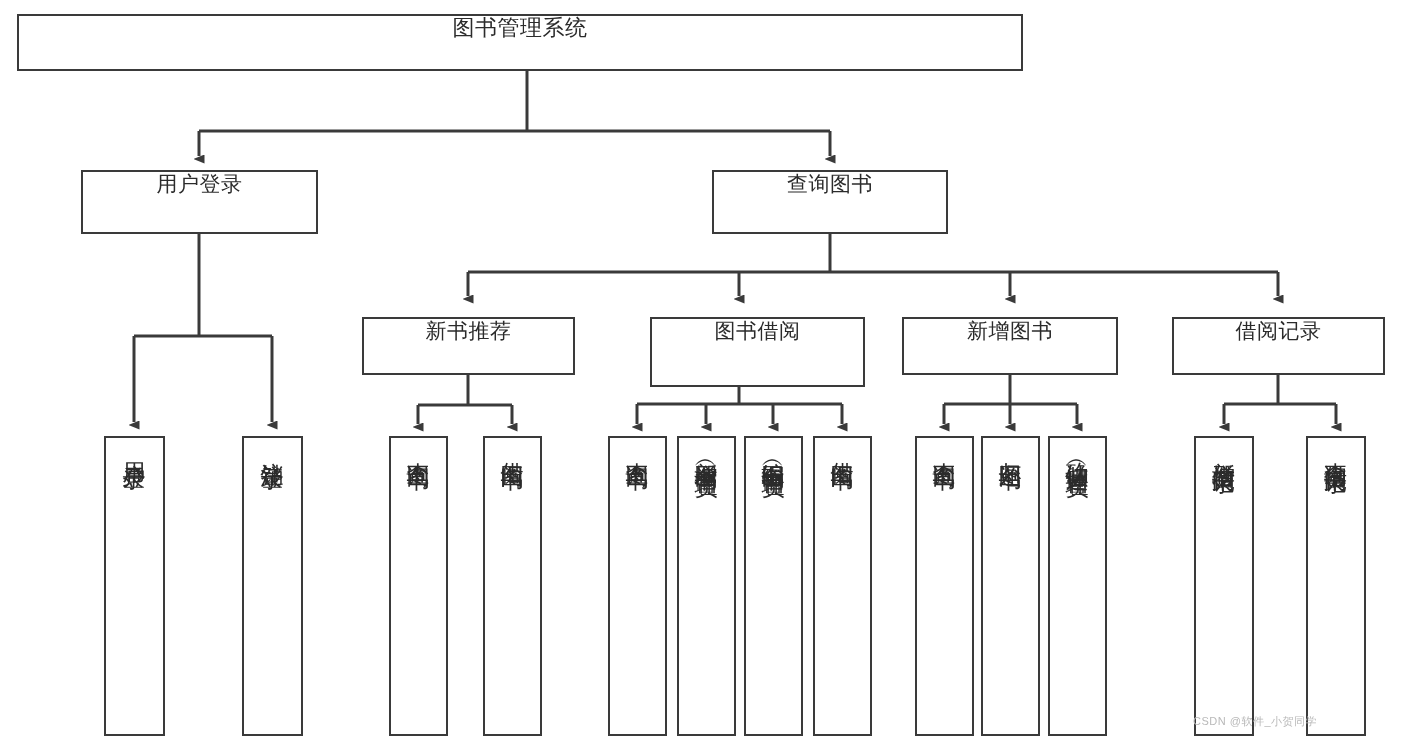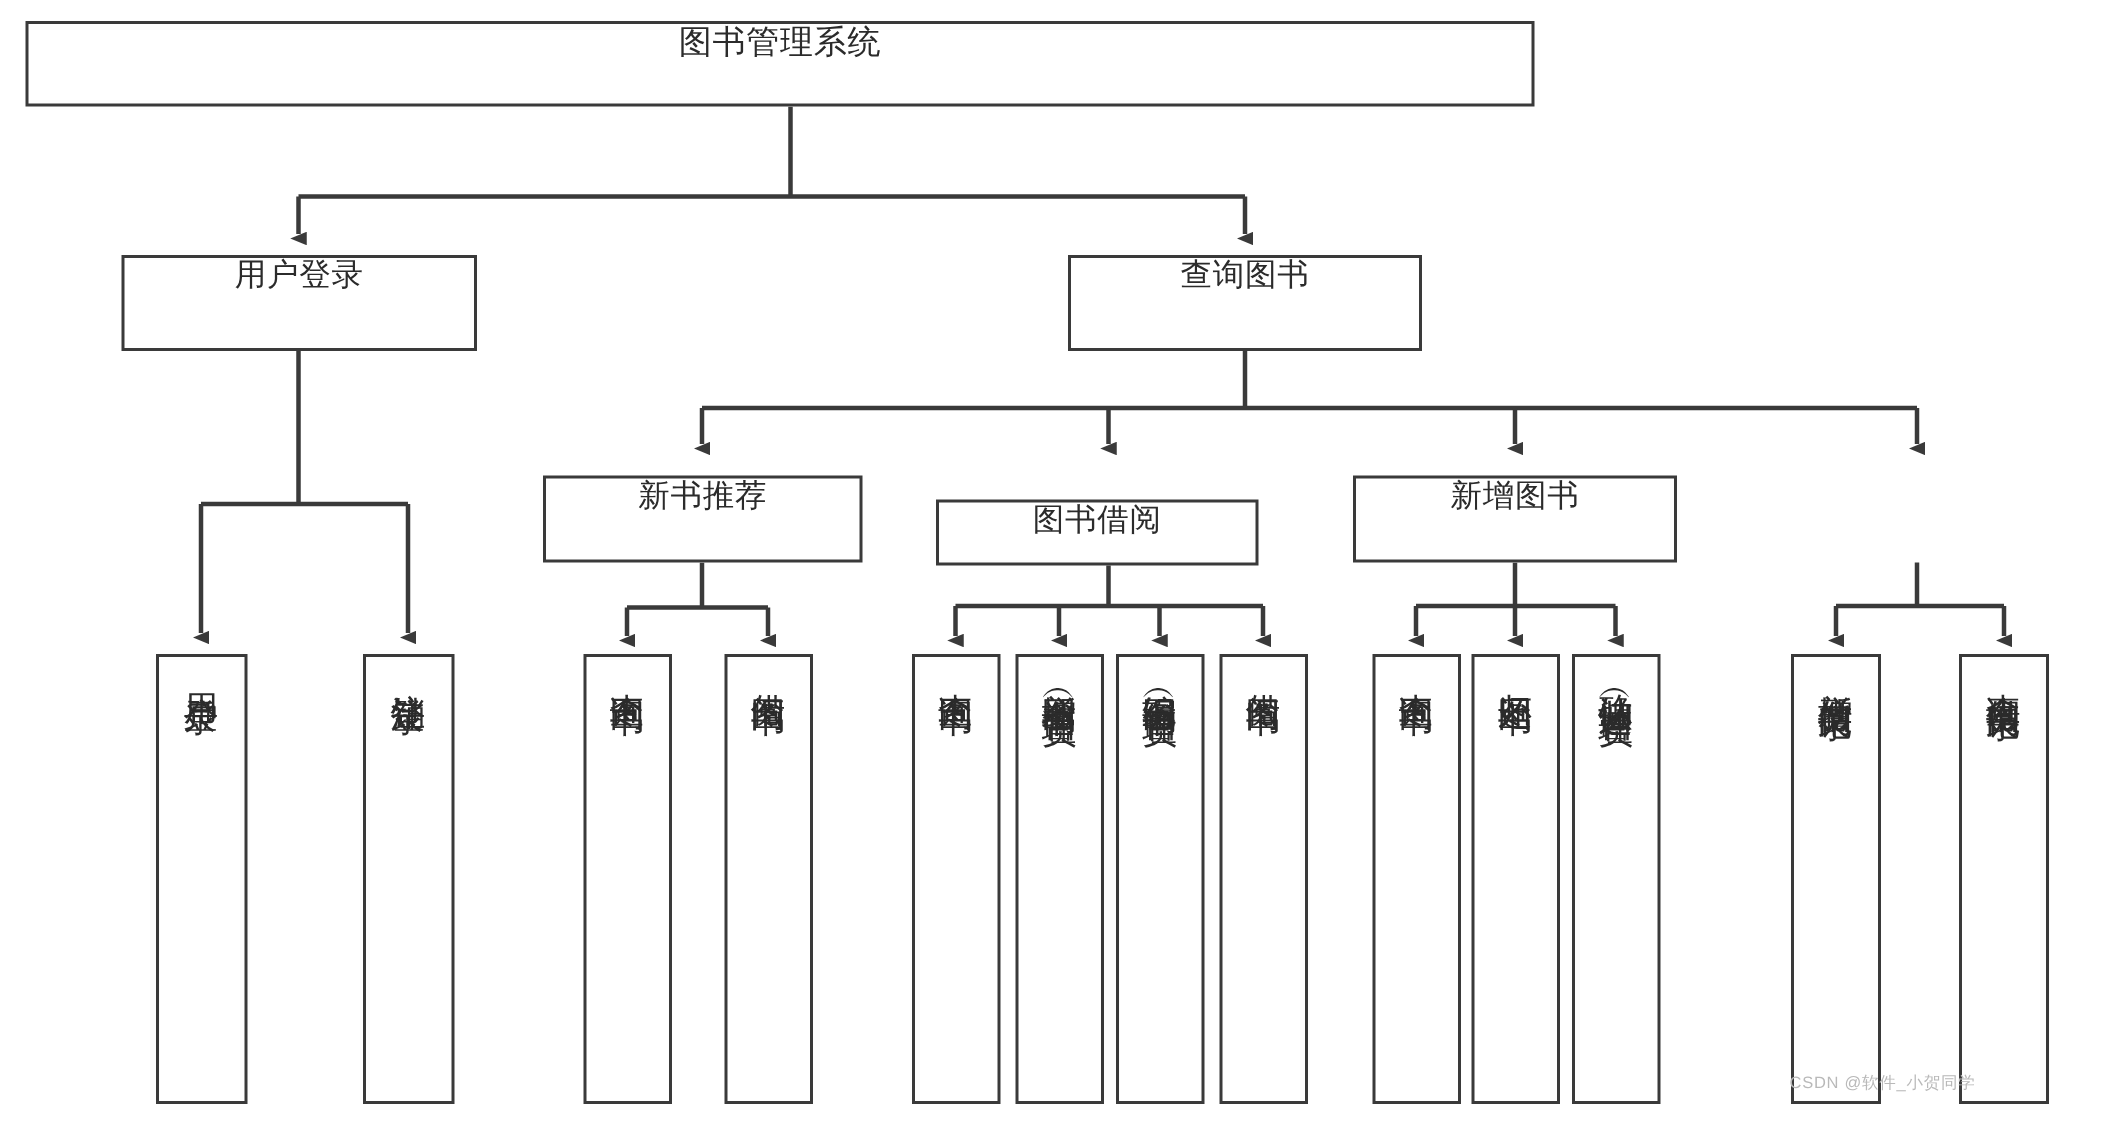--- a/index.html
+++ b/index.html
@@ -130,25 +130,28 @@
   <div class="node horizontal" style="left:81px; top:170px; width:237px; height:64px;">
     <span class="node-label">用户登录</span>
   </div>
   <div class="node horizontal" style="left:712px; top:170px; width:236px; height:64px;">
     <span class="node-label">查询图书</span>
   </div>
 
   <div class="node horizontal" style="left:362px; top:317px; width:213px; height:58px;">
     <span class="node-label">新书推荐</span>
   </div>
-  <div class="node horizontal" style="left:624px; top:317px; width:215px; height:44px;margin-top:16px;">
+  <div class="node horizontal" style="left:650px; top:317px; width:215px; height:70px;">
     <span class="node-label">图书借阅</span>
   </div>
   <div class="node horizontal" style="left:902px; top:317px; width:216px; height:58px;">
     <span class="node-label">新增图书</span>
+  </div>
+  <div class="node horizontal" style="left:1172px; top:317px; width:213px; height:58px;">
+    <span class="node-label">借阅记录</span>
   </div>
 
   <div class="node vertical" style="left:104px; top:436px; width:61px; height:300px;">
     <span class="node-label">用户登录</span>
   </div>
   <div class="node vertical" style="left:242px; top:436px; width:61px; height:300px;">
     <span class="node-label">注销登录</span>
   </div>
 
   <div class="node vertical" style="left:389px; top:436px; width:59px; height:300px;">

